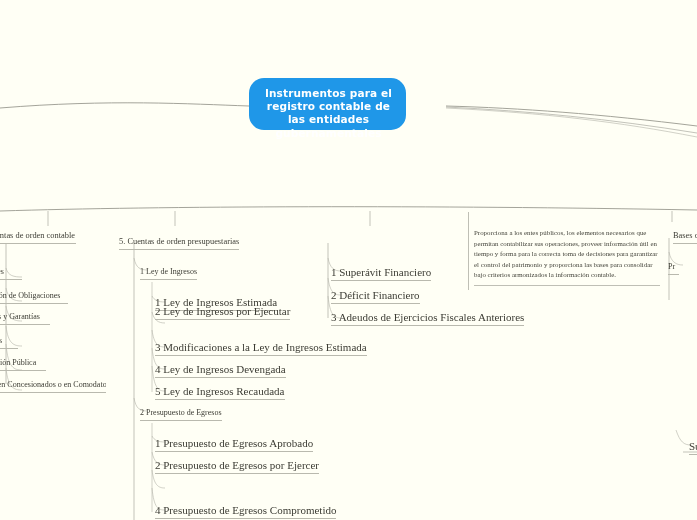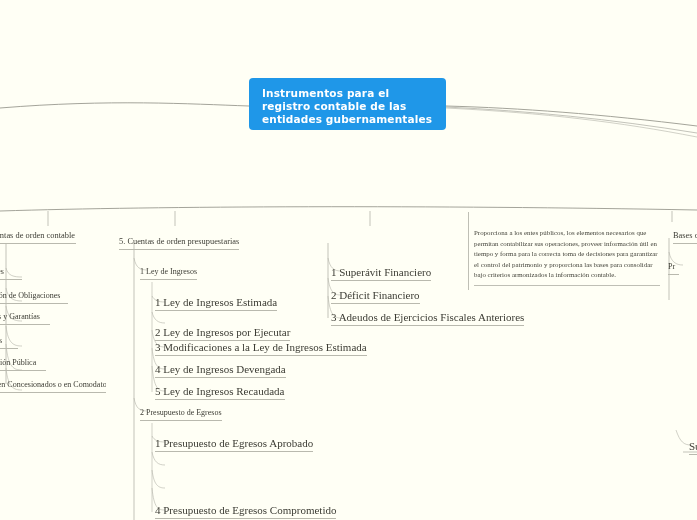--- a/index.html
+++ b/index.html
@@ -39,31 +39,32 @@
     stroke-width: 0.9;
   }
   #wires path.thin { stroke-width: 0.7; stroke: #a9a9a0; }
   #wires path.hair { stroke-width: 0.6; stroke: #b2b2a8; }
 
   
   .root-node {
     position: absolute;
     left: 249px;
     top: 78px;
-    width: 197px;
+    width: 157px;
     height: 52px;
     background: #1f97e8;
-    border-radius: 4px;
+    border-radius: 15px;
     padding: 9px 11px 0 13px;
     color: #ffffff;
     font-family: "DejaVu Sans", sans-serif;
     font-weight: bold;
     font-size: 10.5px;
     line-height: 13.2px;
     letter-spacing: 0.15px;
+    text-align: center;
   }
 
   
   .topic {
     position: absolute;
     white-space: nowrap;
     font-family: "Liberation Serif", serif;
     color: #3c3c34;
     padding-bottom: 2px;
     border-bottom: 1px solid #b9b9ae;
@@ -204,40 +205,43 @@
     <span>5. Cuentas de orden presupuestarias</span>
   </div>
 
   <div class="topic lvl2" style="left:140px; top:266px;">
     <span>1 Ley de Ingresos</span>
   </div>
 
   <div class="topic lvl3" style="left:155px; top:297px;">
     <span>1 Ley de Ingresos Estimada</span>
   </div>
-  <div class="topic lvl3" style="left:155px; top:327px;">
+  <div class="topic lvl3" style="left:155px; top:306px;">
     <span>2 Ley de Ingresos por Ejecutar</span>
   </div>
   <div class="topic lvl3" style="left:155px; top:342px;">
     <span>3 Modificaciones a la Ley de Ingresos Estimada</span>
   </div>
   <div class="topic lvl3" style="left:155px; top:364px;">
     <span>4 Ley de Ingresos Devengada</span>
   </div>
   <div class="topic lvl3" style="left:155px; top:386px;">
     <span>5 Ley de Ingresos Recaudada</span>
   </div>
 
   <div class="topic lvl2" style="left:140px; top:407px;">
     <span>2 Presupuesto de Egresos</span>
   </div>
 
   <div class="topic lvl3" style="left:155px; top:438px;">
     <span>1 Presupuesto de Egresos Aprobado</span>
   </div>
+  <div class="topic lvl3" style="left:155px; top:460px;">
+    <span>2 Presupuesto de Egresos por Ejercer</span>
+  </div>
   <div class="topic lvl3" style="left:155px; top:505px;">
     <span>4 Presupuesto de Egresos Comprometido</span>
   </div>
 
 
   <div class="topic lvl3" style="left:331px; top:267px;">
     <span>1 Superávit Financiero</span>
   </div>
   <div class="topic lvl3" style="left:331px; top:290px;">
     <span>2 Déficit Financiero</span>

